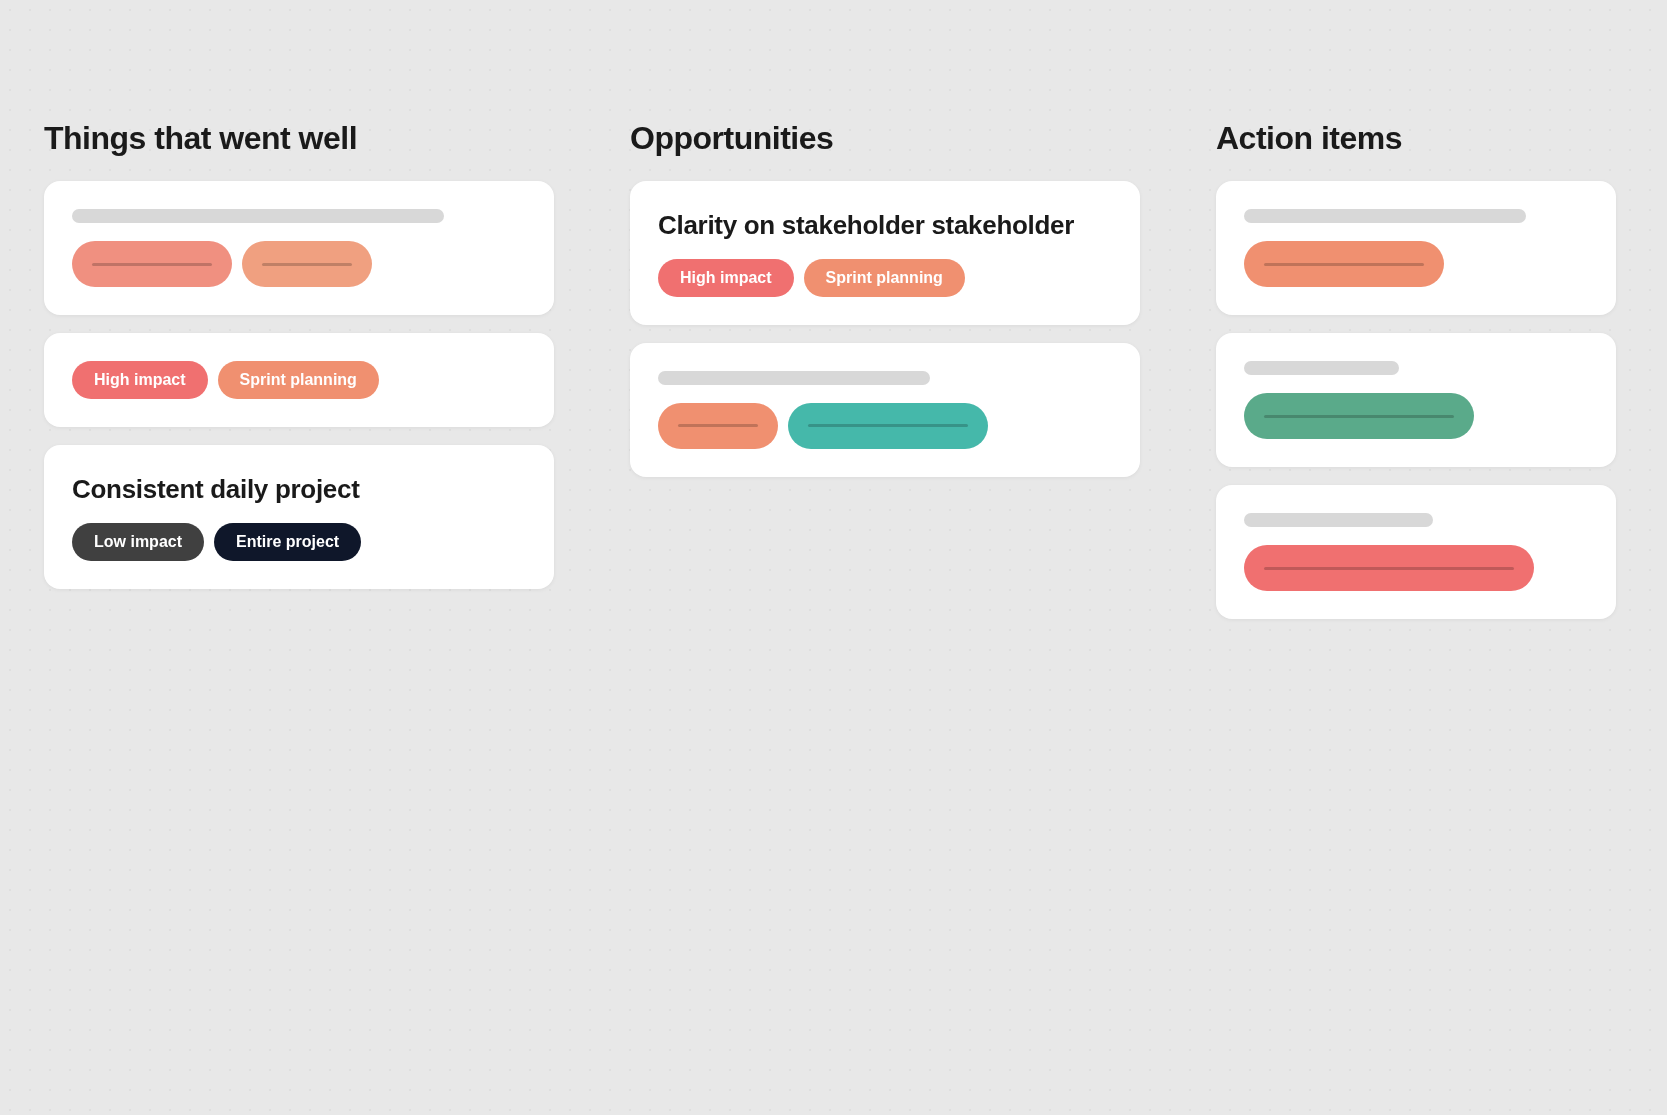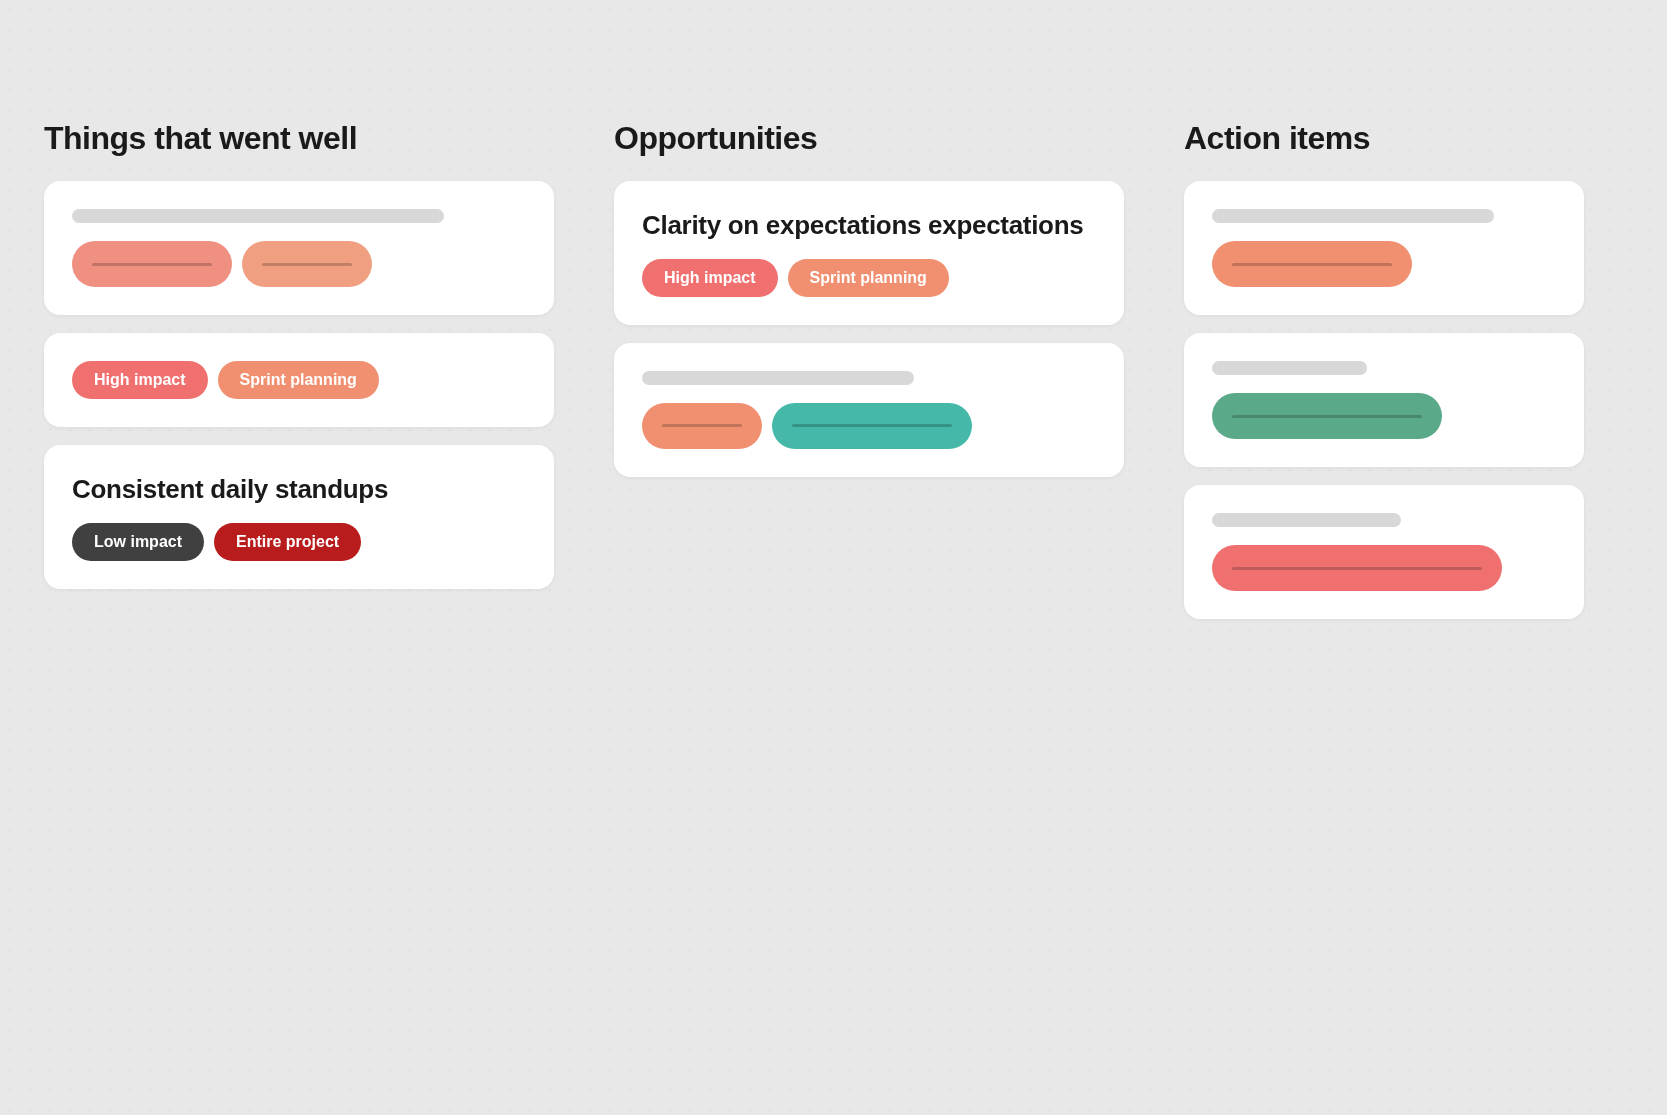--- a/index.html
+++ b/index.html
@@ -10,21 +10,21 @@
         radial-gradient(circle, rgba(0,0,0,0.04) 1px, transparent 1px);
       background-size: 20px 20px;
       font-family: -apple-system, BlinkMacSystemFont, 'Segoe UI', sans-serif;
       min-height: 1115px;
       overflow: hidden;
     }
 
     .page-wrapper {
       display: flex;
       flex-direction: row;
-      gap: 0;
+      gap: 16px;
       padding: 120px 9px 0 44px;
       width: 1667px;
       overflow: hidden;
     }
 
     .column {
       display: flex;
       flex-direction: column;
       gap: 0;
       flex-shrink: 0;
@@ -94,21 +94,21 @@
 
     .tag-sprint-planning-salmon {
       background-color: #f09070;
     }
 
     .tag-low-impact-teal {
       background-color: #404040;
     }
 
     .tag-entire-project-teal {
-      background-color: #b91c1c;
+      background-color: #0f172a;
     }
 
     .tag-high-impact-opp {
       background-color: #f07070;
     }
 
     .tag-sprint-planning-opp {
       background-color: #f09070;
     }
 
@@ -197,33 +197,33 @@
     </div>
 
     <div class="card">
       <div class="tags">
         <span class="tag tag-high-impact-red">High impact</span>
         <span class="tag tag-sprint-planning-salmon">Sprint planning</span>
       </div>
     </div>
 
     <div class="card">
-      <div class="card-title">Consistent daily standups</div>
+      <div class="card-title">Consistent daily project</div>
       <div class="tags">
         <span class="tag tag-low-impact-teal">Low impact</span>
         <span class="tag tag-entire-project-teal">Entire project</span>
       </div>
     </div>
   </div>
 
   <div class="column column-2">
     <h2 class="column-header">Opportunities</h2>
 
     <div class="card">
-      <div class="card-title">Clarity on expectations expectations</div>
+      <div class="card-title">Clarity on stakeholder stakeholder</div>
       <div class="tags">
         <span class="tag tag-high-impact-opp">High impact</span>
         <span class="tag tag-sprint-planning-opp">Sprint planning</span>
       </div>
     </div>
 
     <div class="card card-loading">
       <div class="skeleton-line skeleton-medium"></div>
       <div class="tags">
         <div class="tag-skeleton teal-short">

